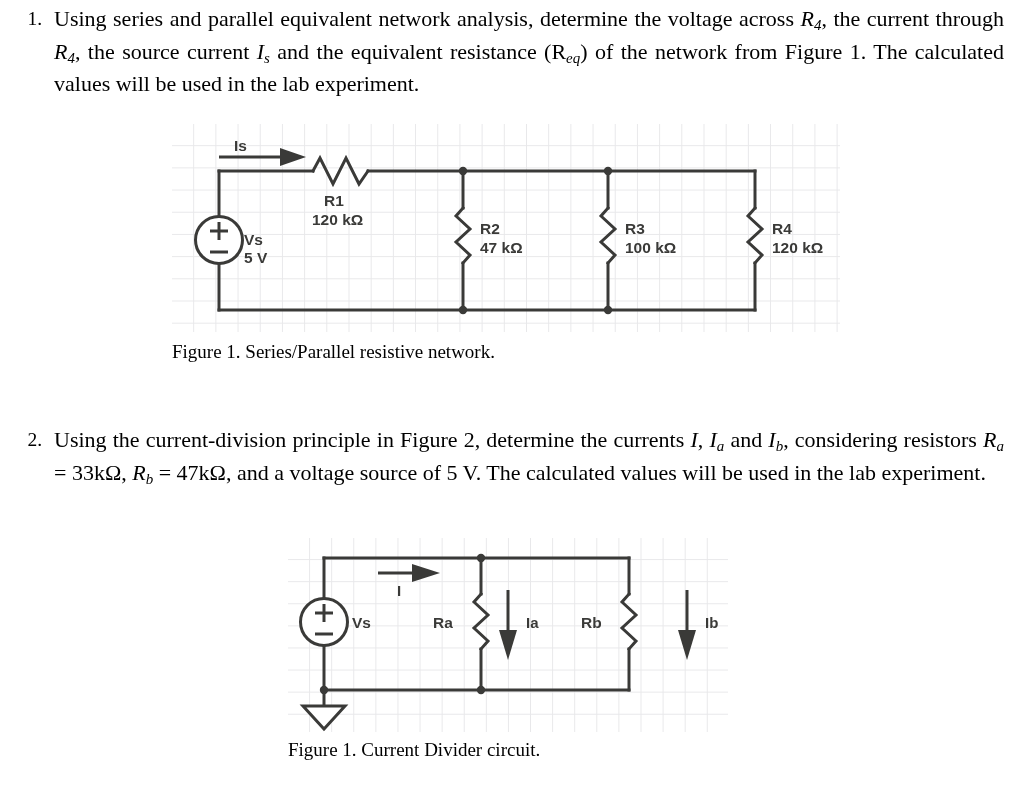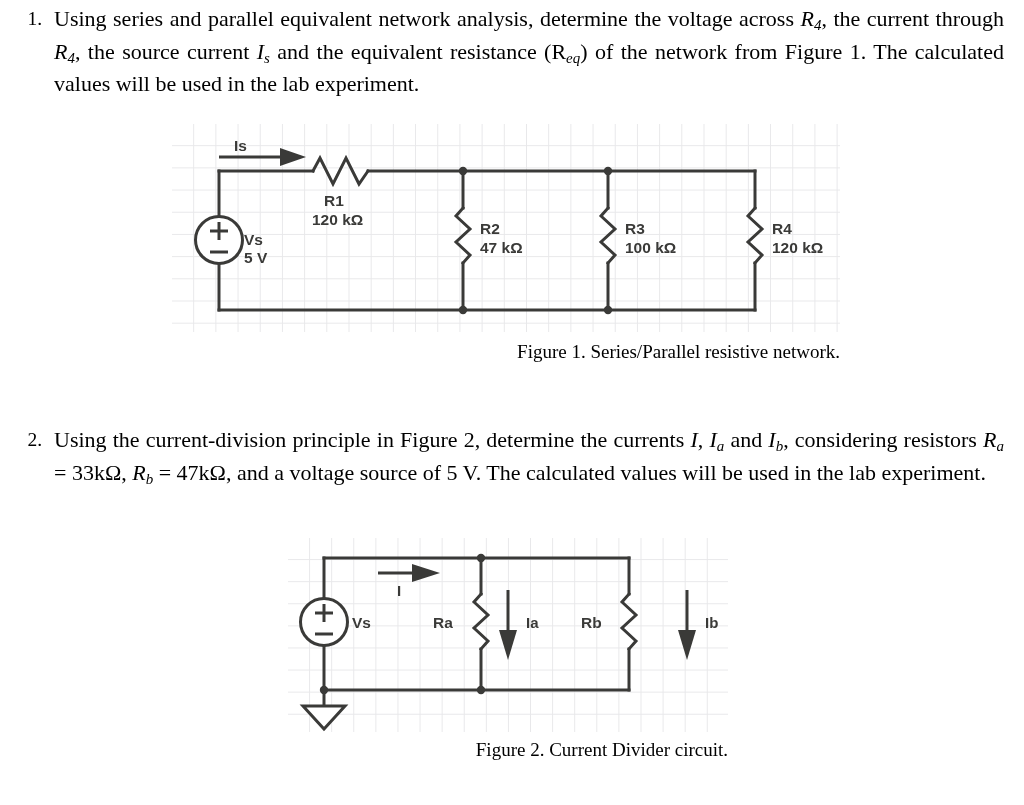--- a/index.html
+++ b/index.html
@@ -60,21 +60,21 @@
     position: absolute;
     left: 0;
     top: 0;
     background-color: #ffffff;
     background-image:
       linear-gradient(to right, #e8e8ea 1px, transparent 1px),
       linear-gradient(to bottom, #e8e8ea 1px, transparent 1px);
   }
   .caption {
     position: absolute;
-    text-align: right;
+    text-align: left;
     font-size: 19px;
     line-height: 24px;
     font-family: "Liberation Serif", serif;
     white-space: nowrap;
   }
   .fig-svg {
     position: absolute;
     left: 0;
     top: 0;
     overflow: visible;
@@ -247,13 +247,13 @@
       <path d="M399 52 L399 96" stroke="#3a3a38" stroke-width="3" fill="none"></path>
       <path d="M390 92 L399 122 L408 92 Z" fill="#3a3a38" stroke="none"></path>
     </g>
     <text class="ckt-label-sm" x="417" y="90">Ib</text>
 
     <text class="ckt-label" x="64" y="90">Vs</text>
     <text class="ckt-label" x="145" y="90">Ra</text>
     <text class="ckt-label" x="293" y="90">Rb</text>
   </svg>
 </div>
-<div class="caption" id="caption-2">Figure 2. Current Divider circuit.</div>
+<div class="caption" id="caption-2">Figure 1. Current Divider circuit.</div>
 
 </body></html>

